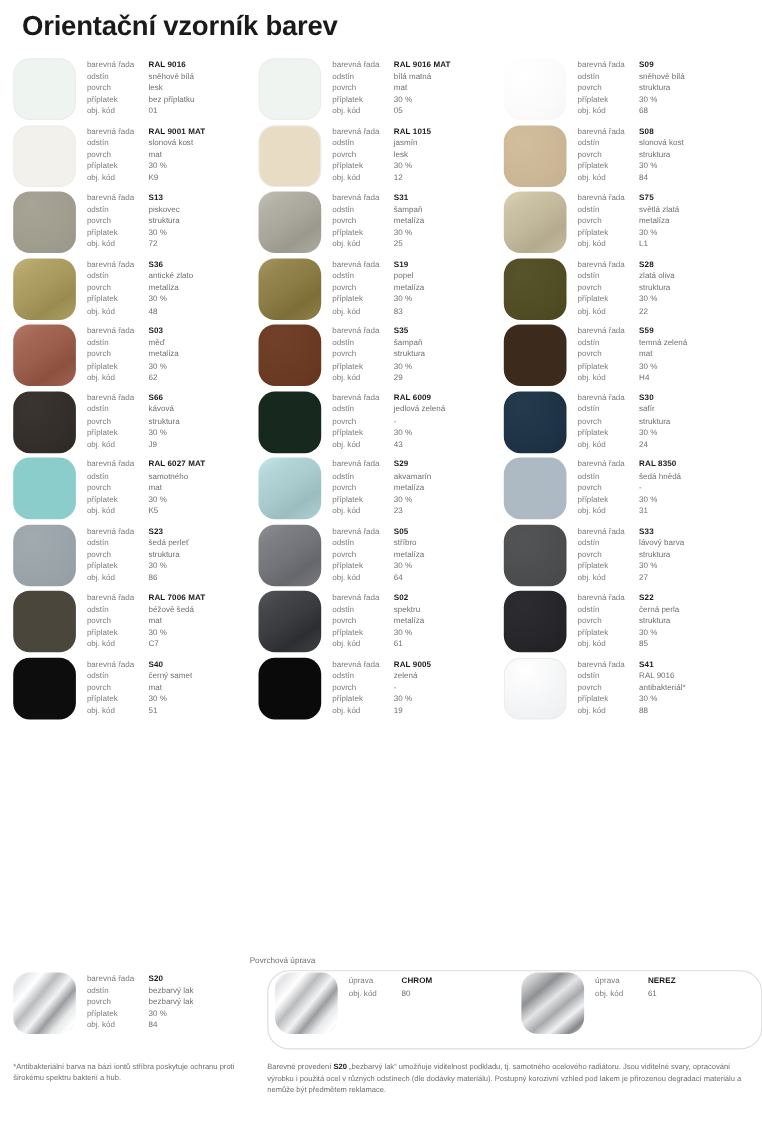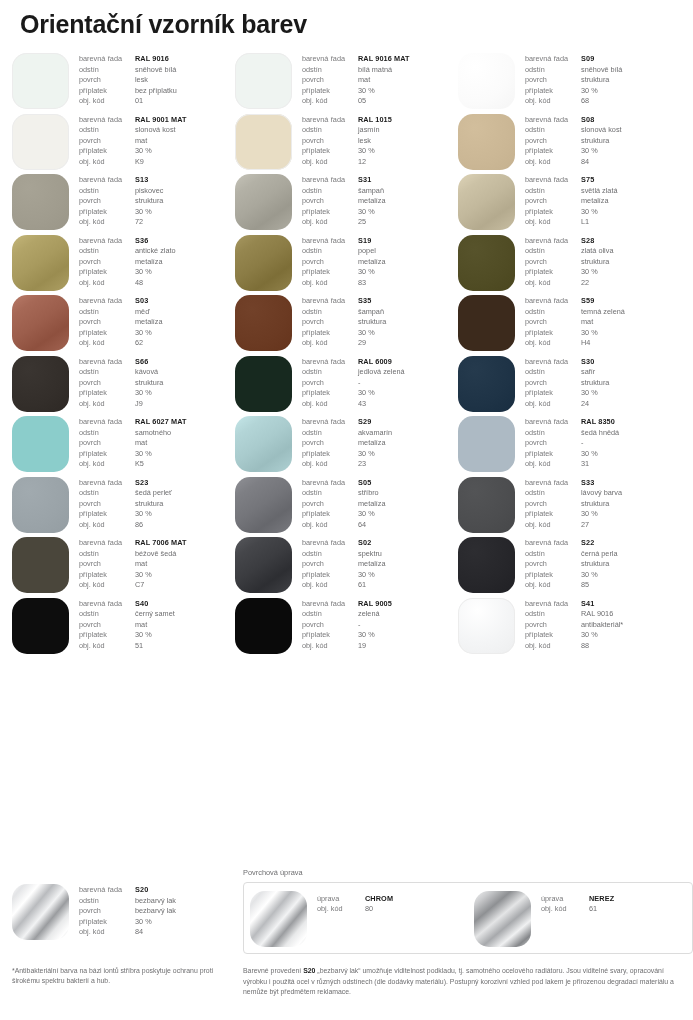--- a/index.html
+++ b/index.html
@@ -96,36 +96,35 @@
   .s20-cell {
     position: absolute;
     left: 0;
     top: 3px;
     width: 223px;
     display: flex;
     align-items: flex-start;
   }
   .treatment-label {
     position: absolute;
-    left: 231px;
+    left: 215px;
     top: -12px;
     font-size: 7.4px;
     color: #6e6e70;
   }
   .treatment-box {
     position: absolute;
     left: 231px;
     top: 2px;
     width: 450px;
     height: 72px;
     border: 1px solid #dcdcdc;
-    border-radius: 4px;
+    border-radius: 20px;
     box-sizing: border-box;
     display: flex;
-    align-items: center;
   }
   .treatment-cell {
     display: flex;
     align-items: flex-start;
     width: 225px;
     padding-left: 6px;
     box-sizing: border-box;
   }
   .treatment-cell .swatch-info { padding-top: 4px; }
   .treatment-cell .info-key { width: 48px; flex: 0 0 48px; }

